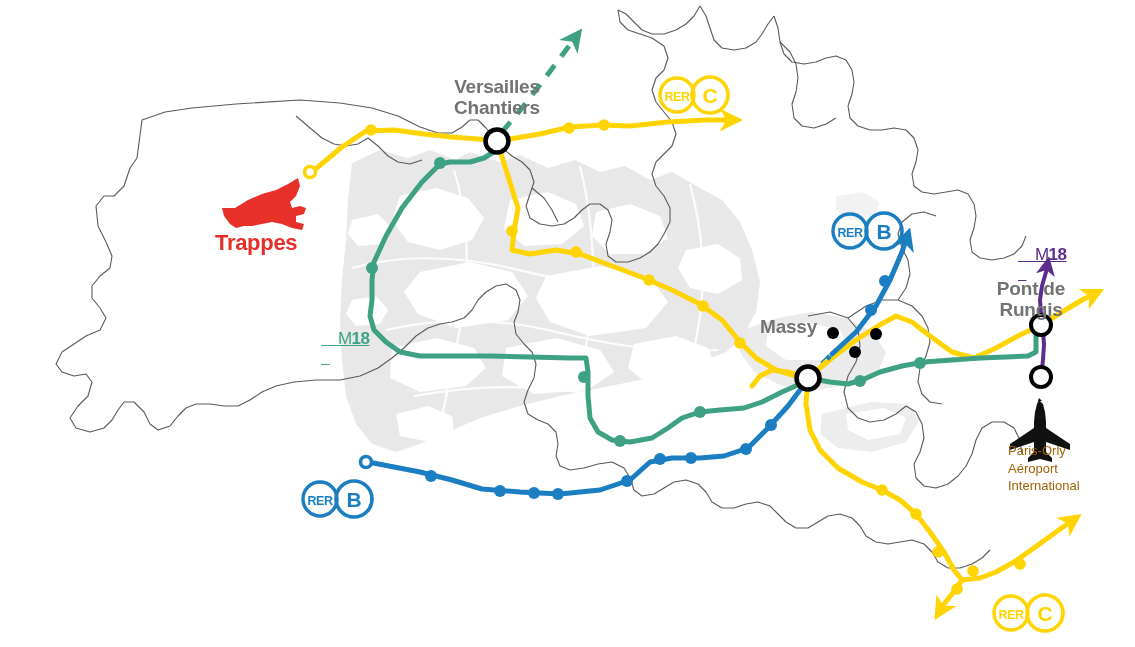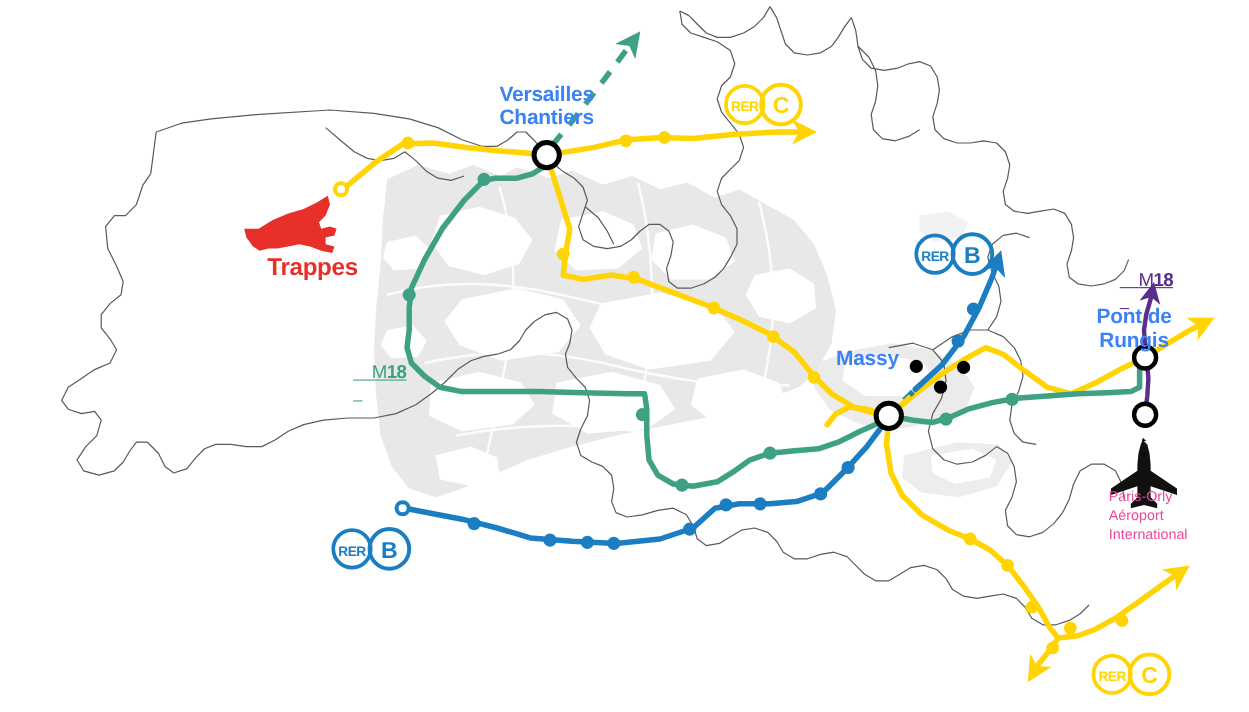--- a/index.html
+++ b/index.html
@@ -25,41 +25,40 @@
     height: 647px;
   }
   .lbl {
     position: absolute;
     white-space: pre;
     line-height: 1.12;
   }
   .lbl-station {
     font-weight: bold;
     font-size: 19px;
-    color: #3b82f6;
+    color: #737373;
     letter-spacing: -0.2px;
     text-align: center;
   }
   .lbl-trappes {
     font-weight: bold;
     font-size: 22px;
     color: #E8302A;
     letter-spacing: -0.3px;
-    margin-left: 28px;
   }
   .lbl-m18 {
     font-size: 17px;
     letter-spacing: -0.5px;
     text-decoration: underline;
   }
   .lbl-m18 .m-part { font-weight: normal; }
   .lbl-m18 .n-part { font-weight: bold; }
   .lbl-airport {
     font-size: 13px;
-    color: #ec4899;
+    color: #a16207;
     line-height: 1.35;
   }
 </style>
 </head>
 <body>
 
 <div id="map-root">
 
   <svg id="map-svg" viewBox="0 0 1135 647">
     <defs>

